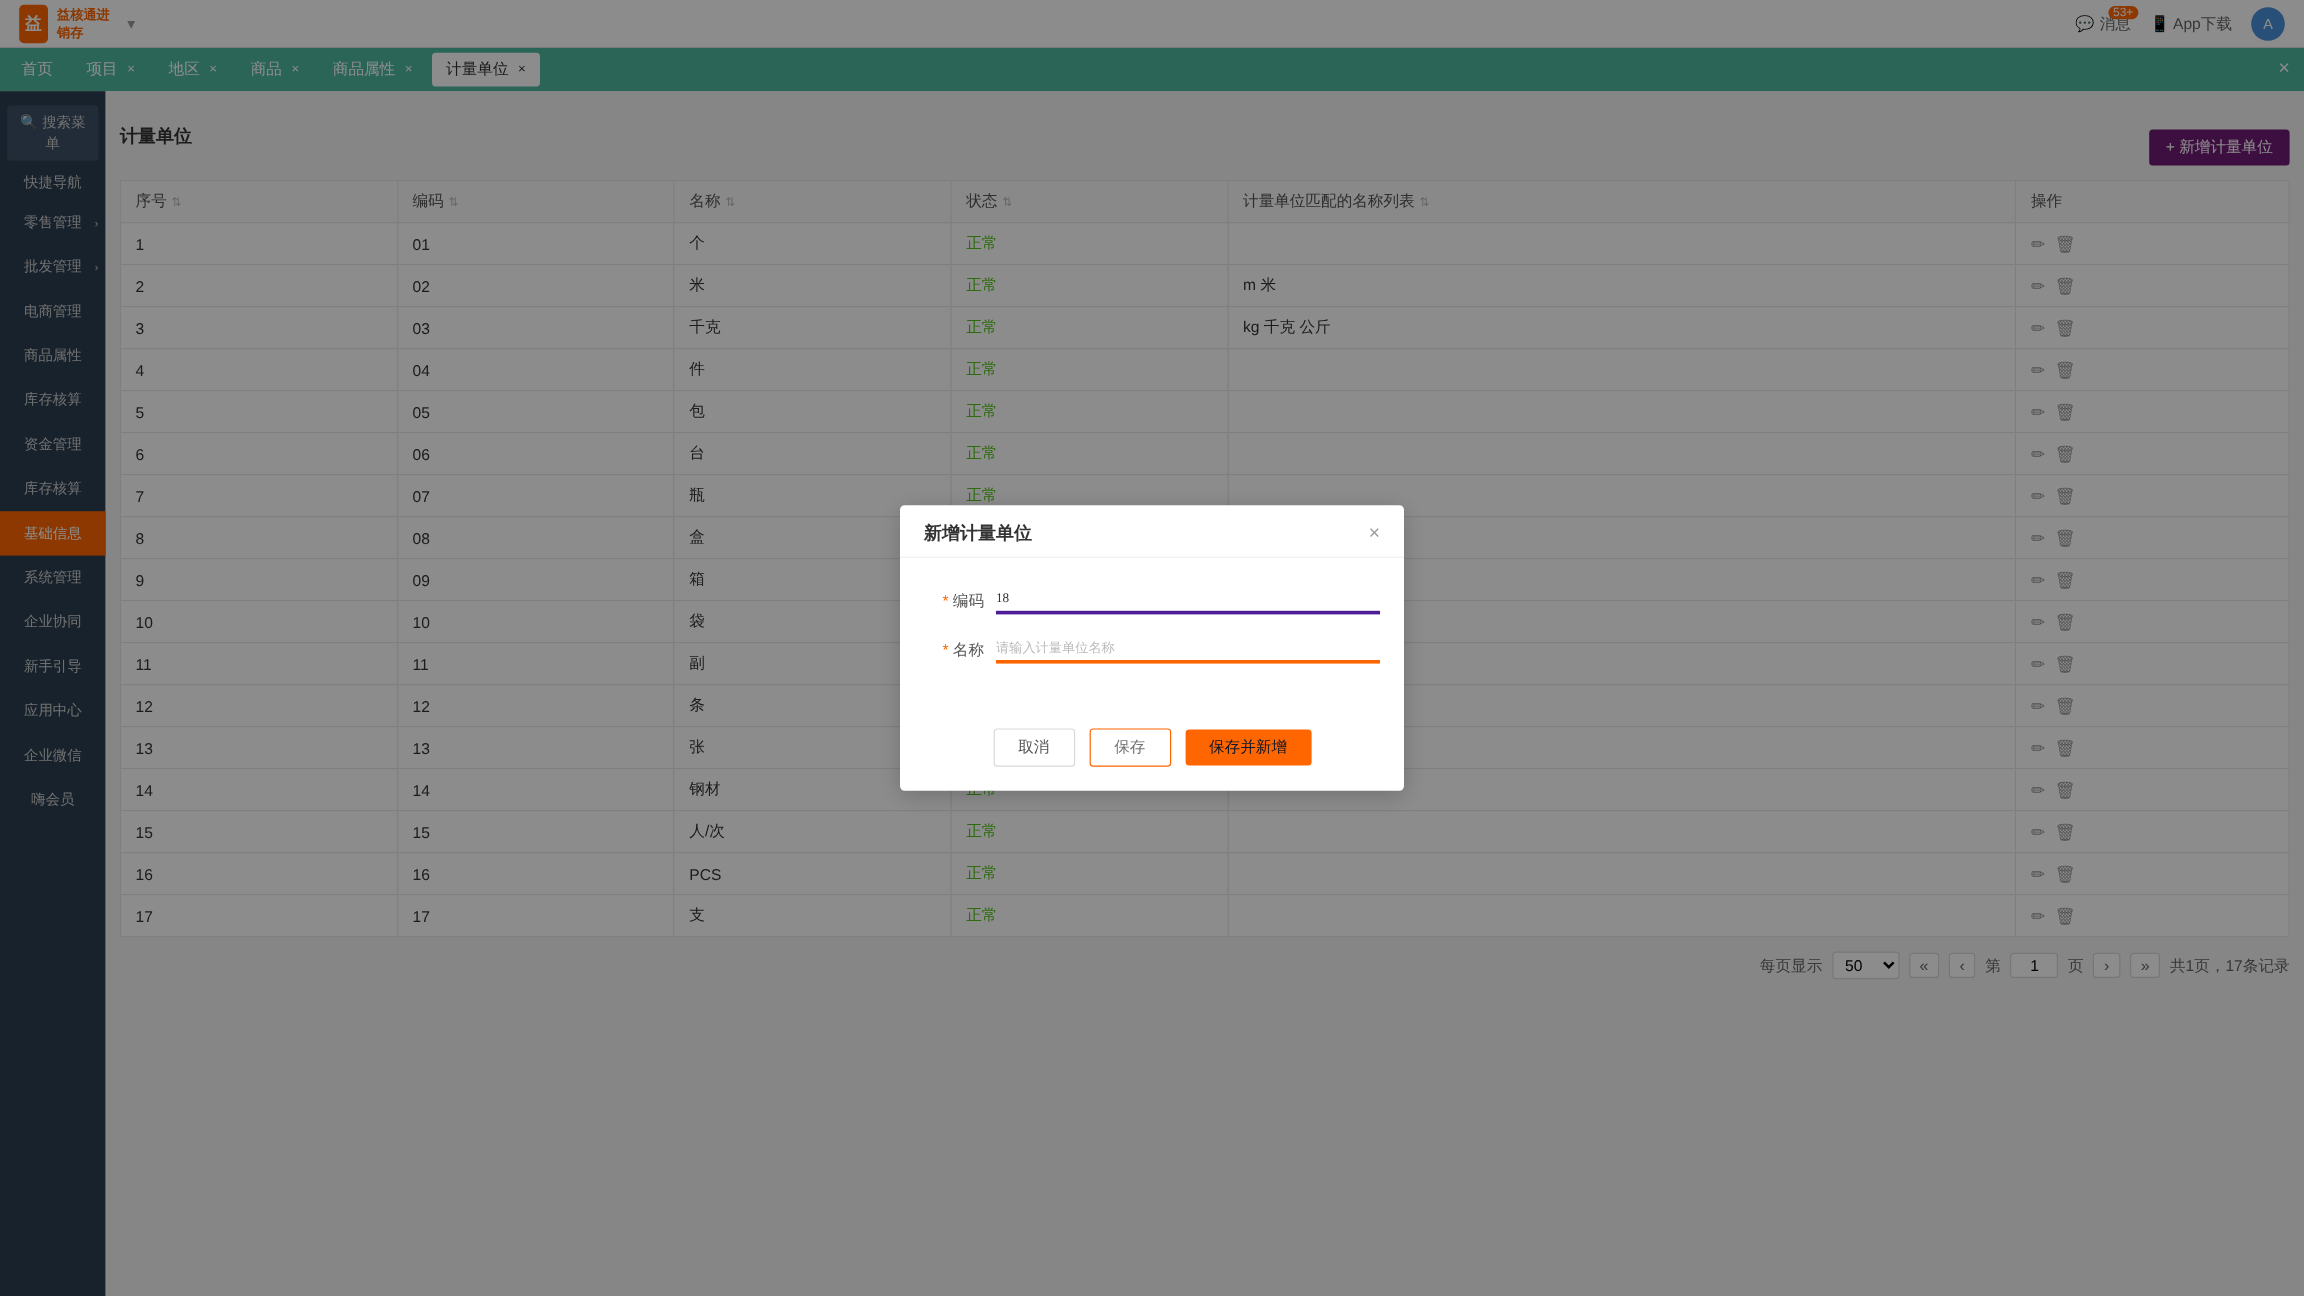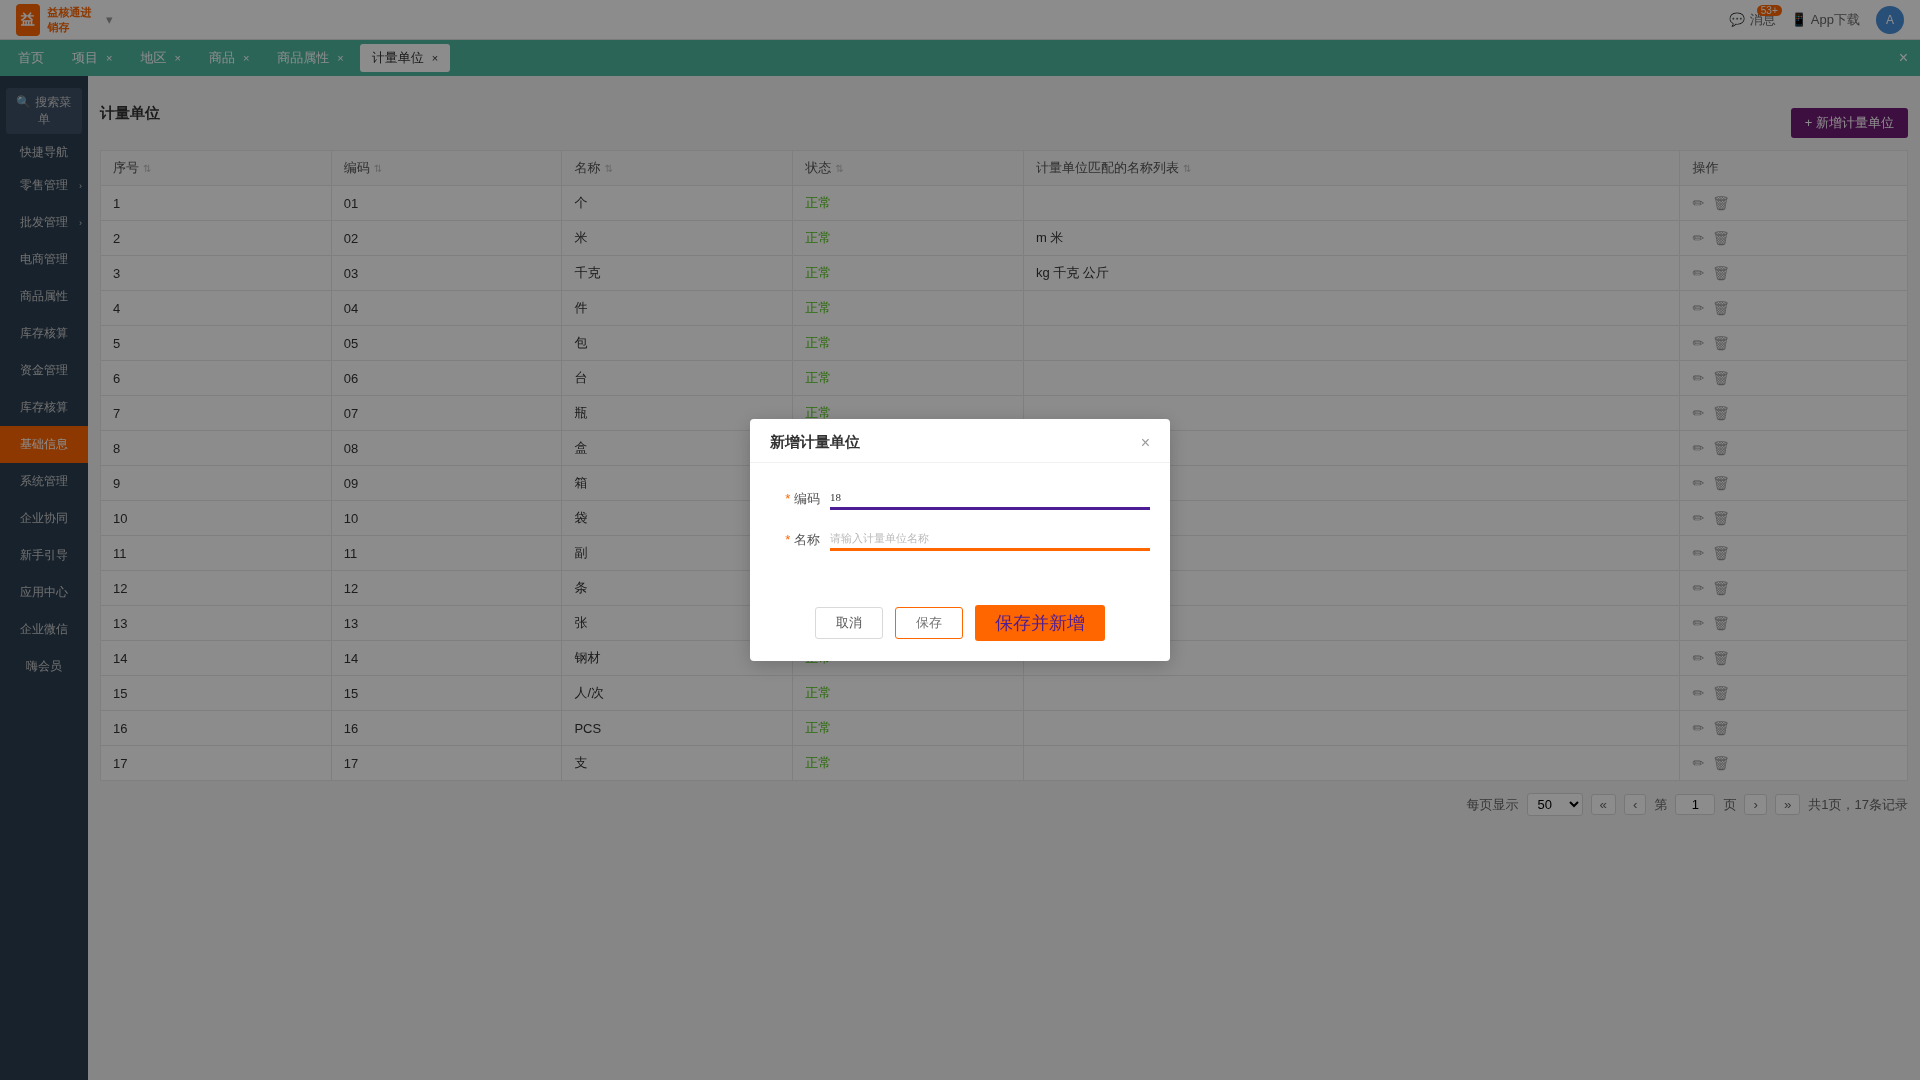--- a/index.html
+++ b/index.html
@@ -251,26 +251,26 @@
       border: 1px solid #f60;
       background: #fff;
       color: #737373;
       padding: 6px 20px;
       border-radius: 3px;
       cursor: pointer;
       font-size: 13px;
     }
     .btn-save-new {
       background: #f60;
-      color: #4c1d95;
+      color: #0f172a;
       border: none;
       padding: 6px 20px;
       border-radius: 3px;
       cursor: pointer;
-      font-size: 18px;
+      font-size: 13px;
       text-align: right;
     }
   </style>
 </head>
 <body>
 
 <div class="topbar">
   <div class="topbar-left">
     <div class="logo-area">
       <div class="logo-icon">益</div>

